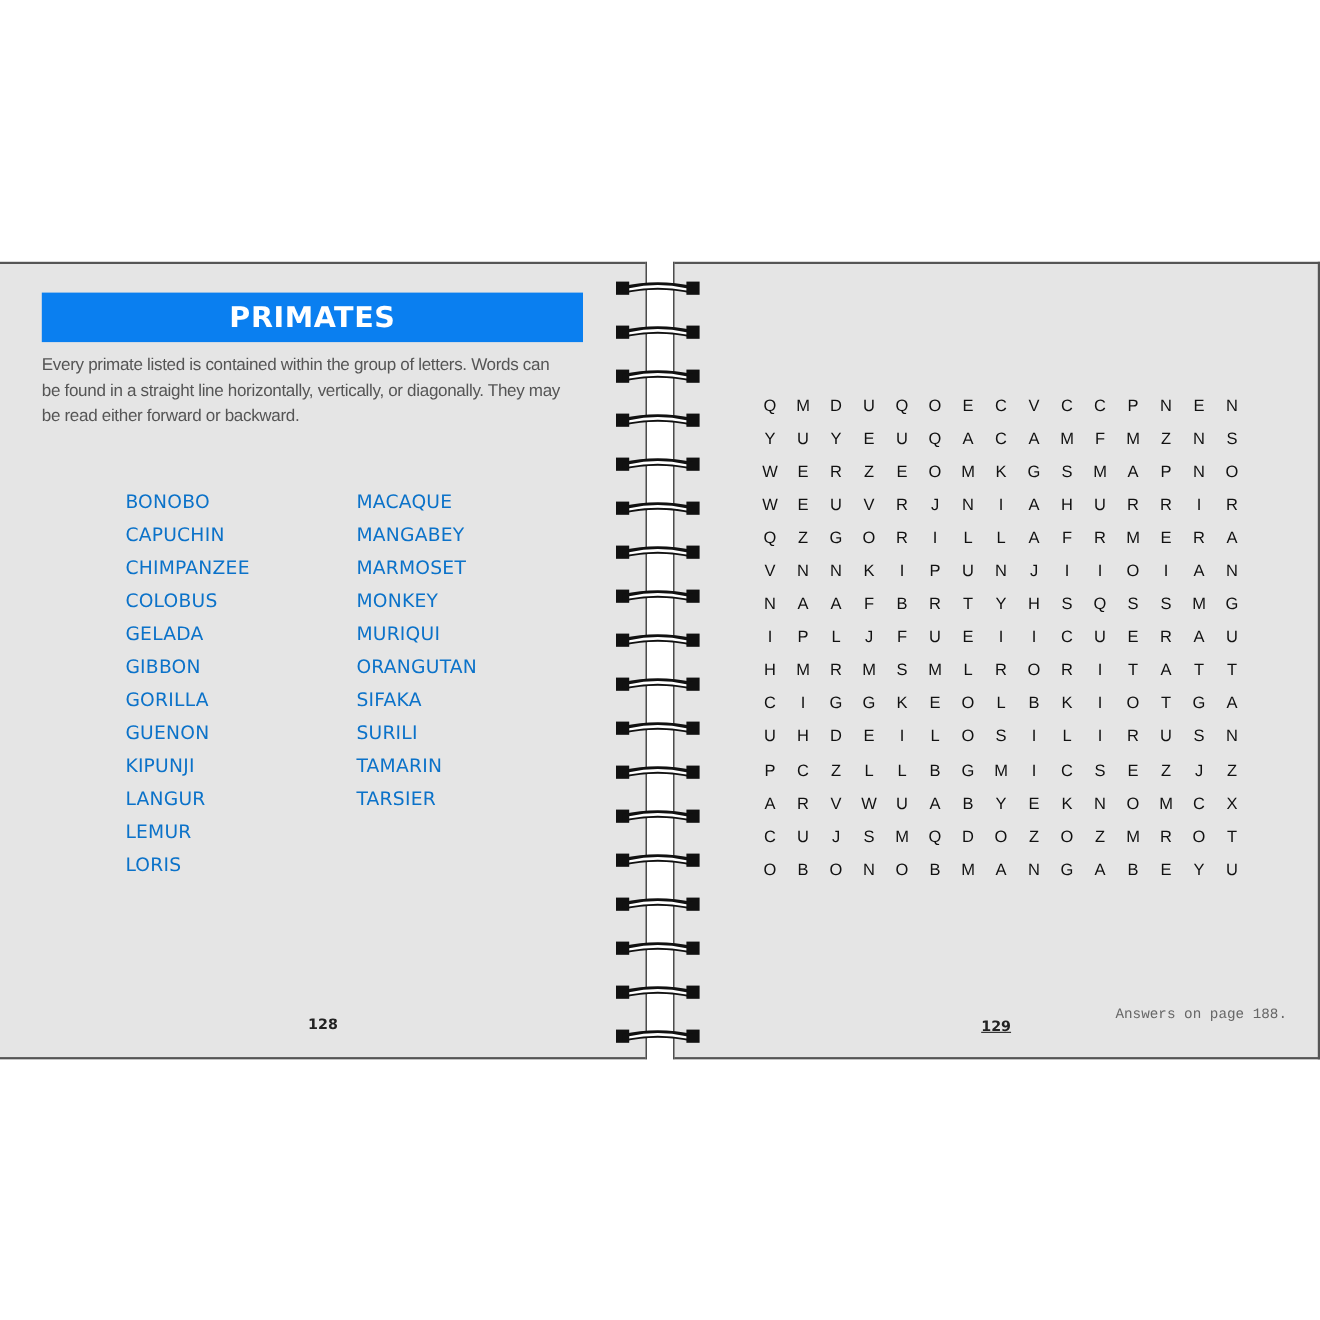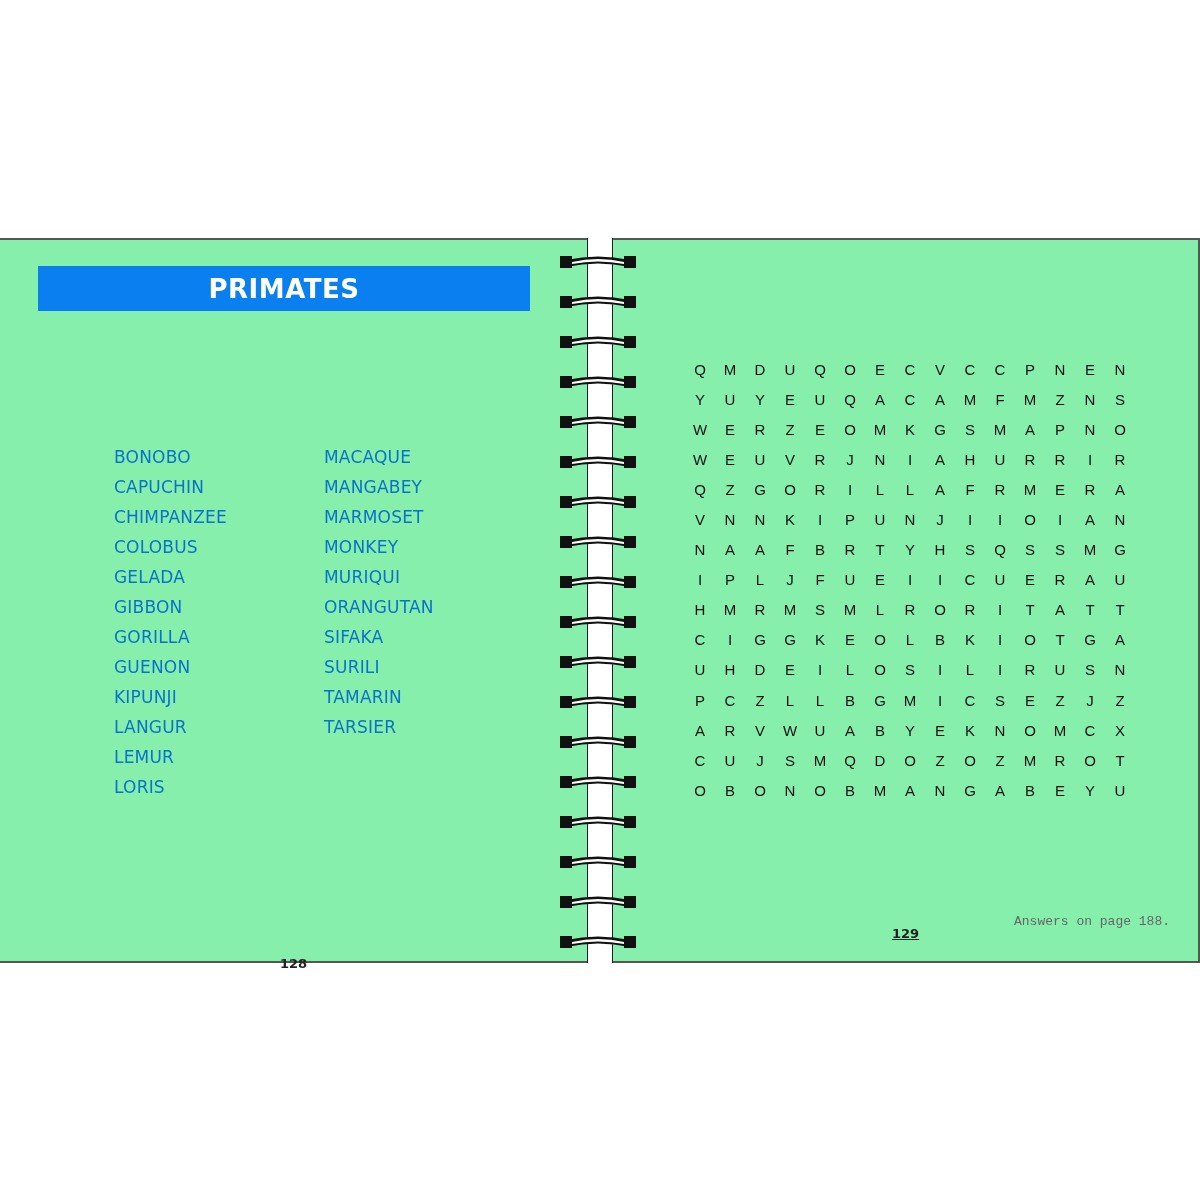--- a/index.html
+++ b/index.html
@@ -7,21 +7,21 @@
     width: 1200px; height: 1200px;
     background: #ffffff;
     position: relative;
     overflow: hidden;
     font-family: "DejaVu Sans", sans-serif;
   }
   .page {
     position: absolute;
     top: 238px;
     height: 725px;
-    background: #86efac;
+    background: #e5e5e5;
     border-top: 2px solid #555;
     border-bottom: 2px solid #555;
     box-sizing: border-box;
   }
   .page-left { left: 0; width: 588px; border-right: 1px solid #333; }
   .page-right { left: 612px; width: 588px; border-left: 1px solid #333; border-right: 2px solid #555; }
 
   .title-bar {
     position: absolute;
     left: 38px; top: 26px;
@@ -63,21 +63,21 @@
   .col-1 { left: 114px; }
   .col-2 { left: 324px; }
 
   .page-num {
     position: absolute;
     font-family: "DejaVu Sans", sans-serif;
     font-weight: bold;
     font-size: 13px;
     color: #222;
   }
-  .page-left .page-num { left: 280px; top: 684px; margin-top: 32px; }
+  .page-left .page-num { left: 280px; top: 684px; }
   .page-right .page-num { left: 279px; top: 686px; text-decoration: underline; }
   .answers-note {
     position: absolute;
     left: 401px; top: 674px;
     font-family: Liberation Mono, monospace;
     font-size: 13px;
     color: #666;
   }
 
   .grid {
@@ -111,20 +111,21 @@
     height: 16px;
   }
 </style>
 </head>
 <body>
 
 <div class="page page-left">
   <div class="title-bar">
     <span>PRIMATES</span>
   </div>
+  <div class="instructions">Every primate listed is contained within the group of letters. Words can be found in a straight line horizontally, vertically, or diagonally. They may be read either forward or backward.</div>
 
   <ul class="word-col col-2">
     <li>MACAQUE</li>
     <li>MANGABEY</li>
     <li>MARMOSET</li>
     <li>MONKEY</li>
     <li>MURIQUI</li>
     <li>ORANGUTAN</li>
     <li>SIFAKA</li>
     <li>SURILI</li>

